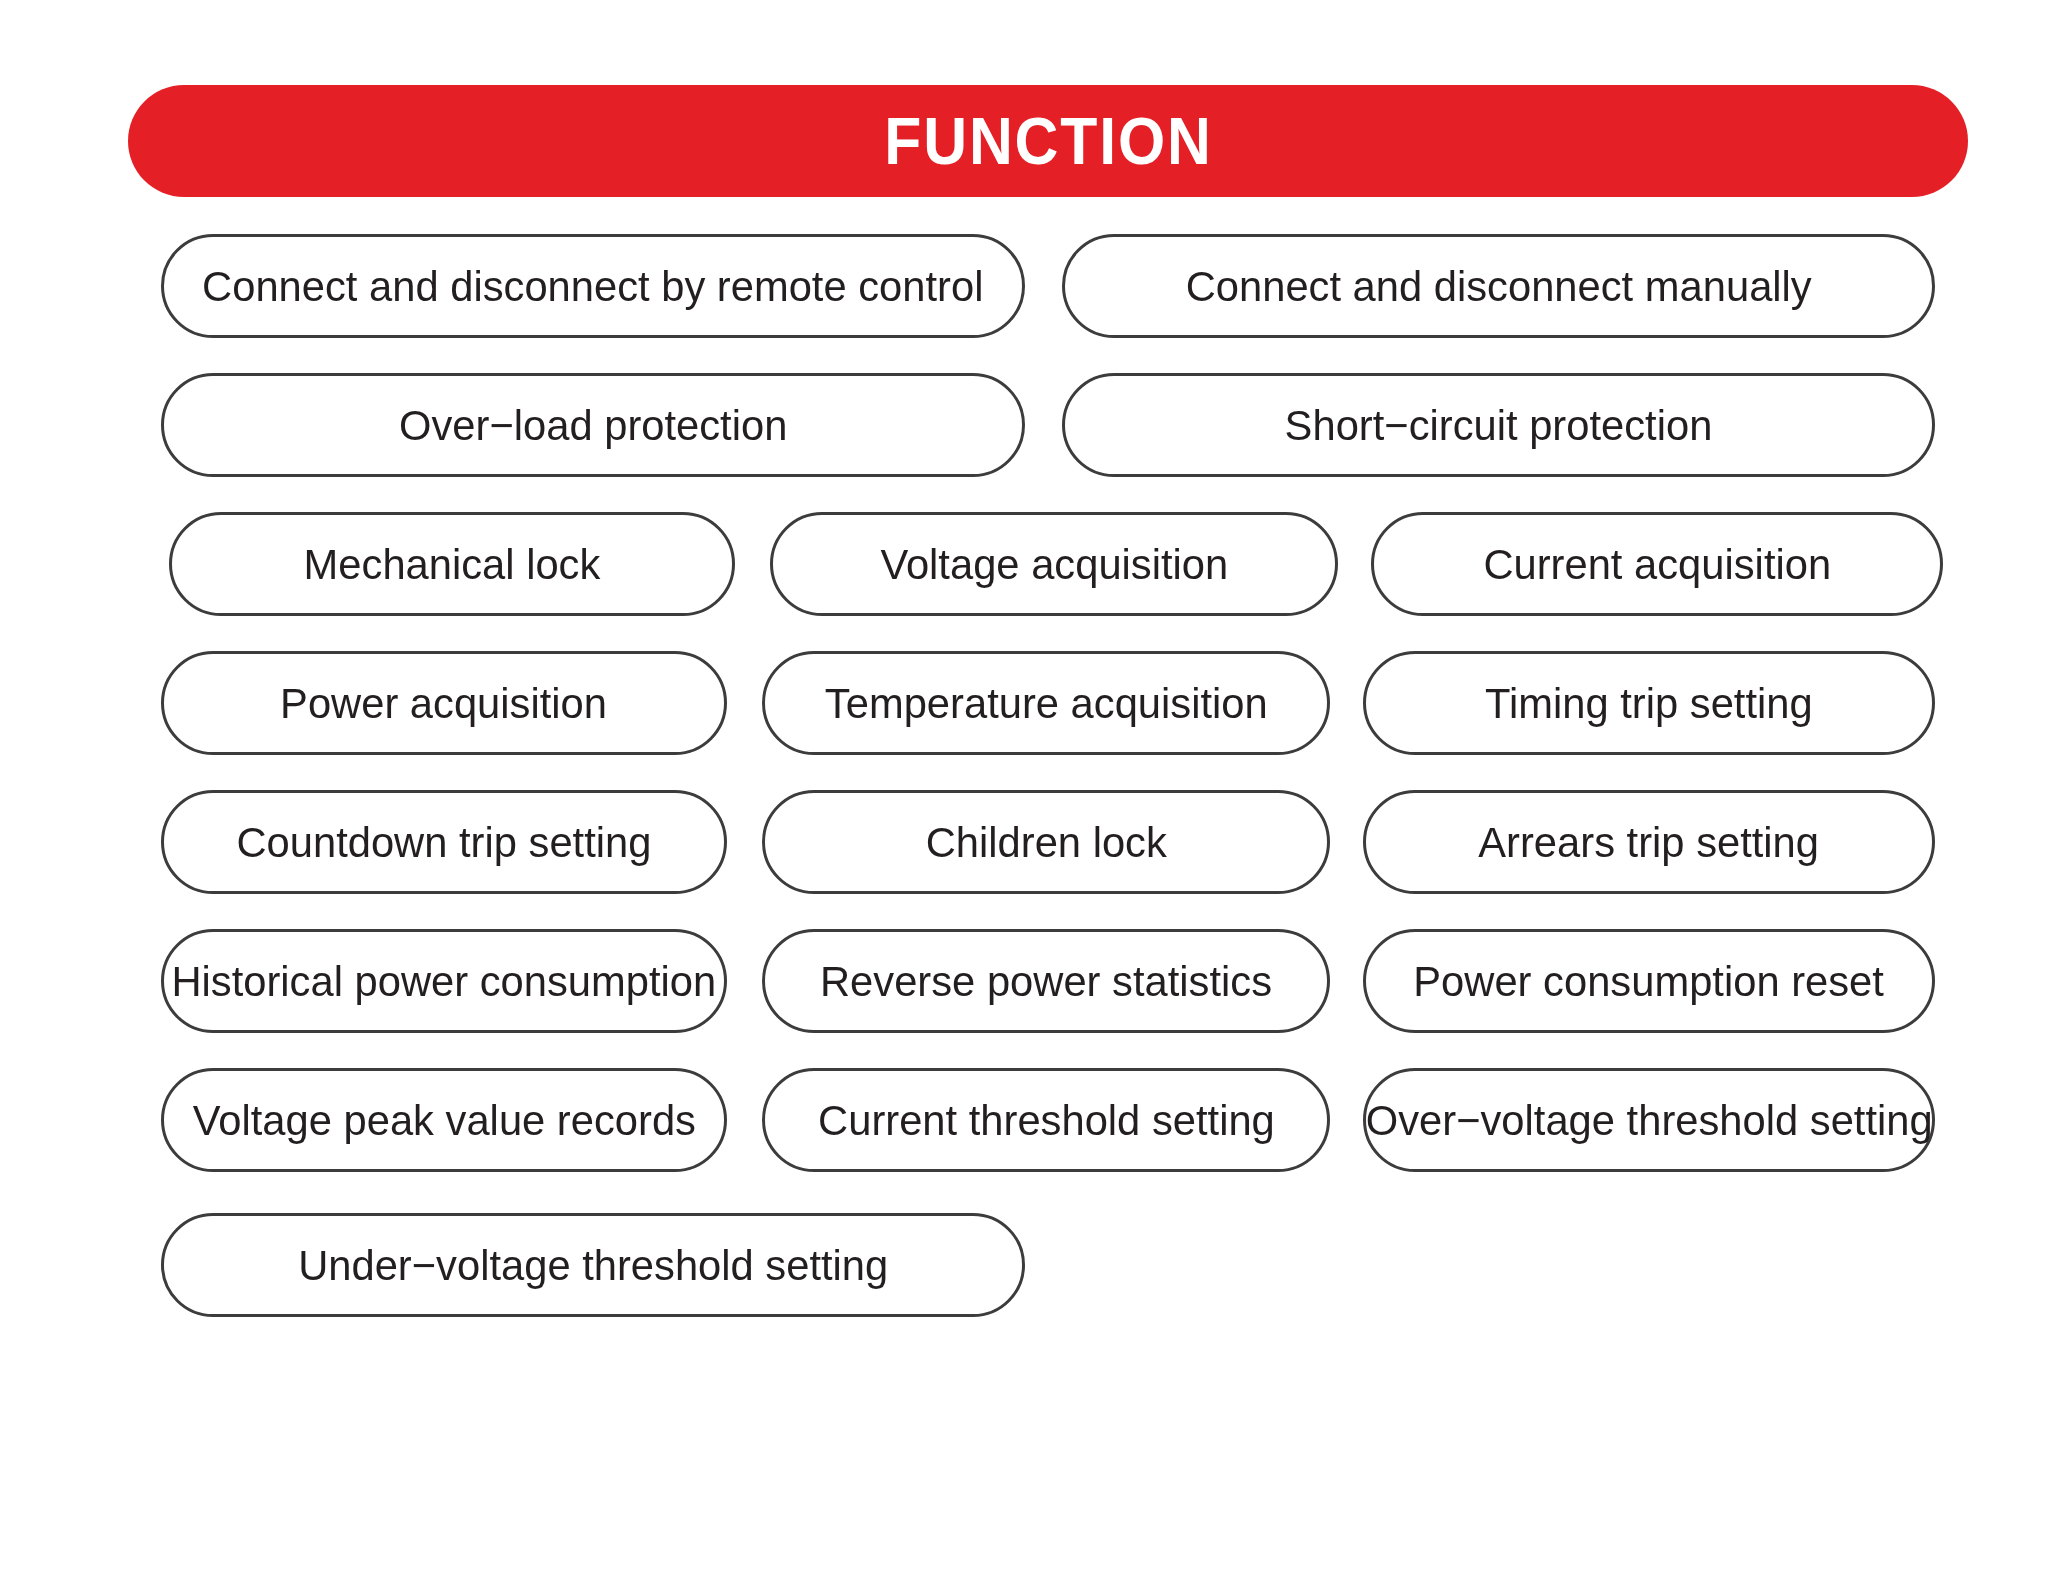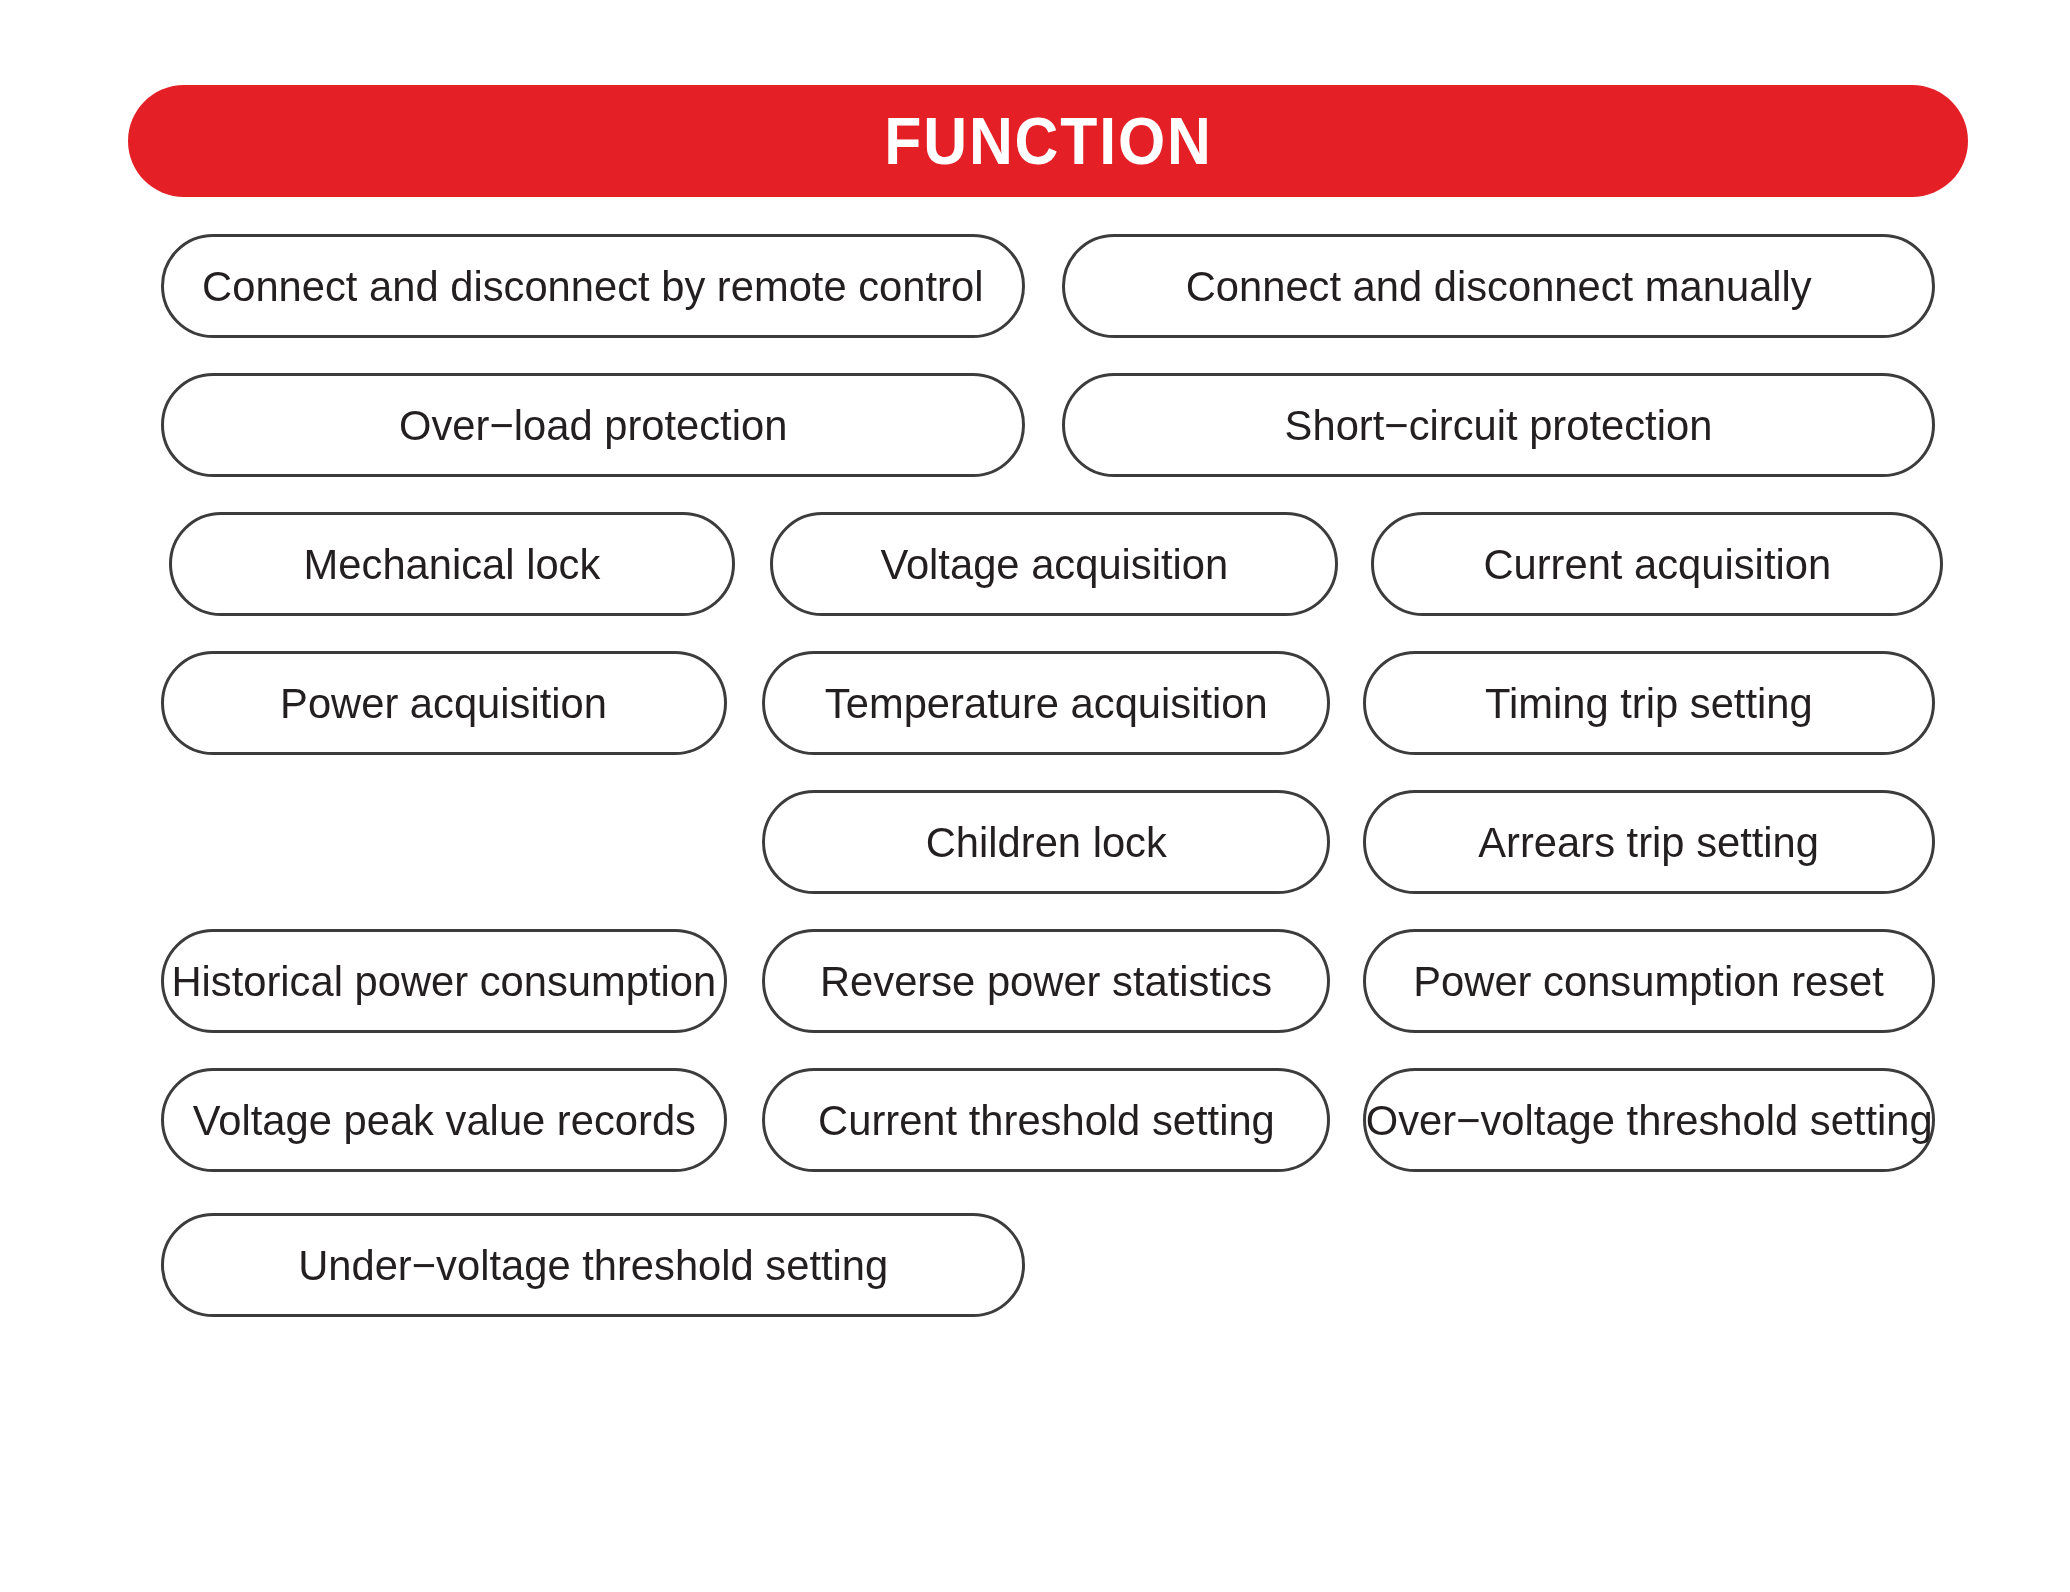--- a/index.html
+++ b/index.html
@@ -138,20 +138,23 @@
           <span class="pill-label">Power acquisition</span>
         </div>
         <div class="pill col-1">
           <span class="pill-label">Temperature acquisition</span>
         </div>
         <div class="pill col-2">
           <span class="pill-label">Timing trip setting</span>
         </div>
       </div>
       <div class="pill-row cols-3" style="top: 790px; left: 0px; width: 2070px;">
+        <div class="pill col-0">
+          <span class="pill-label">Countdown trip setting</span>
+        </div>
         <div class="pill col-1">
           <span class="pill-label">Children lock</span>
         </div>
         <div class="pill col-2">
           <span class="pill-label">Arrears trip setting</span>
         </div>
       </div>
       <div class="pill-row cols-3" style="top: 929px; left: 0px; width: 2070px;">
         <div class="pill col-0">
           <span class="pill-label">Historical power consumption</span>

